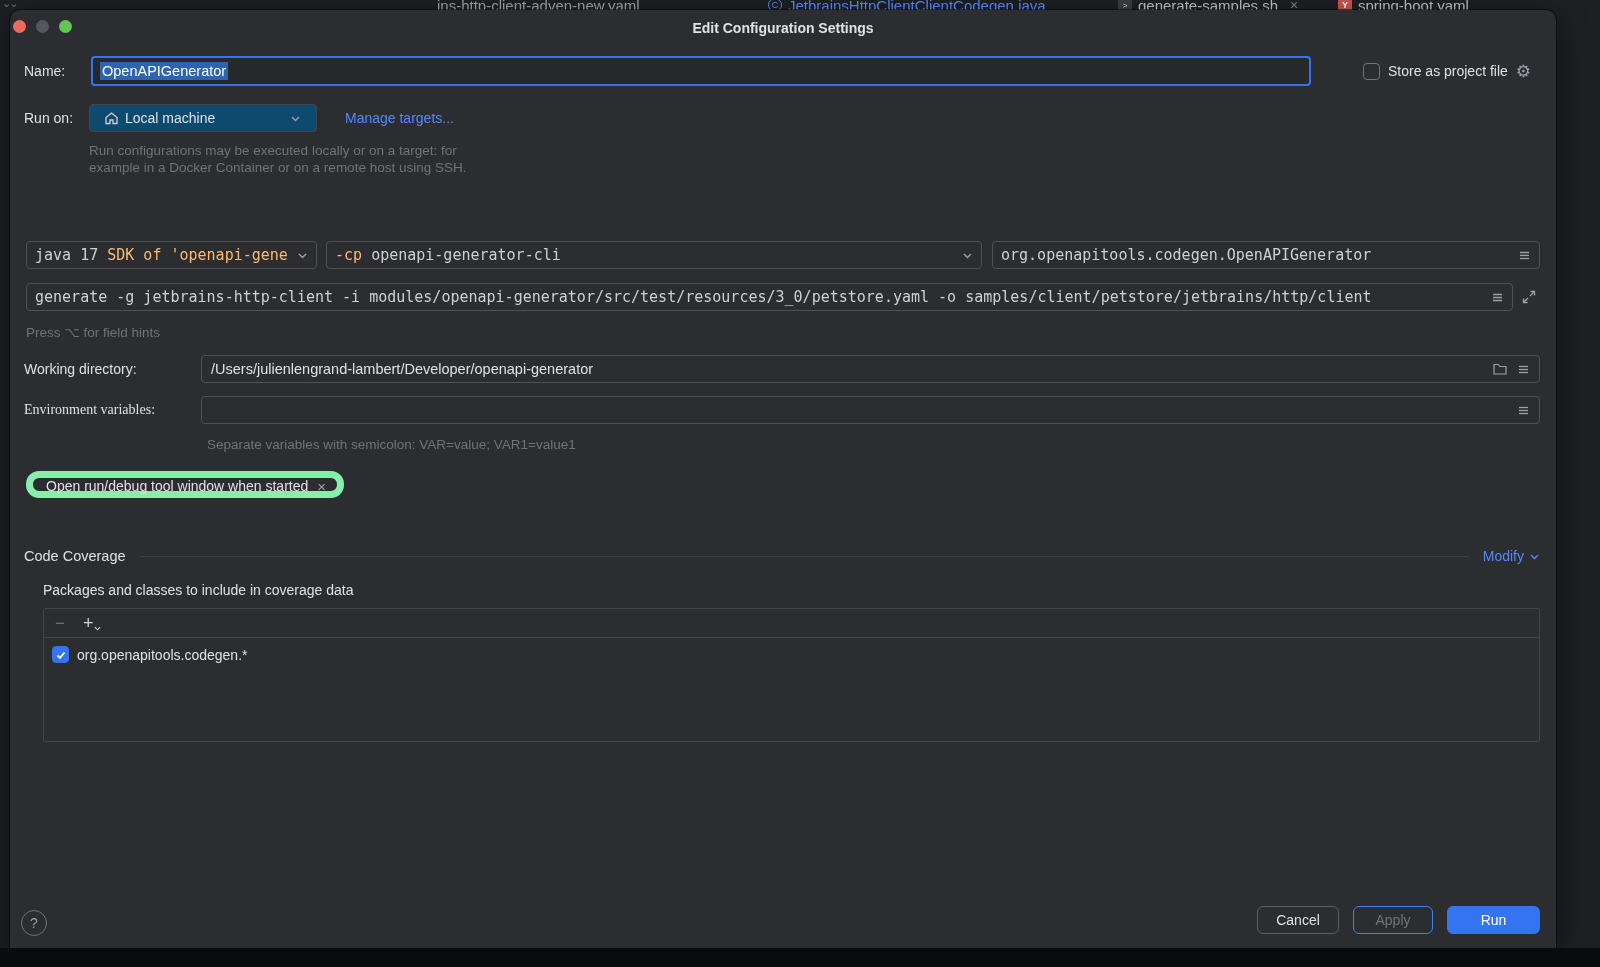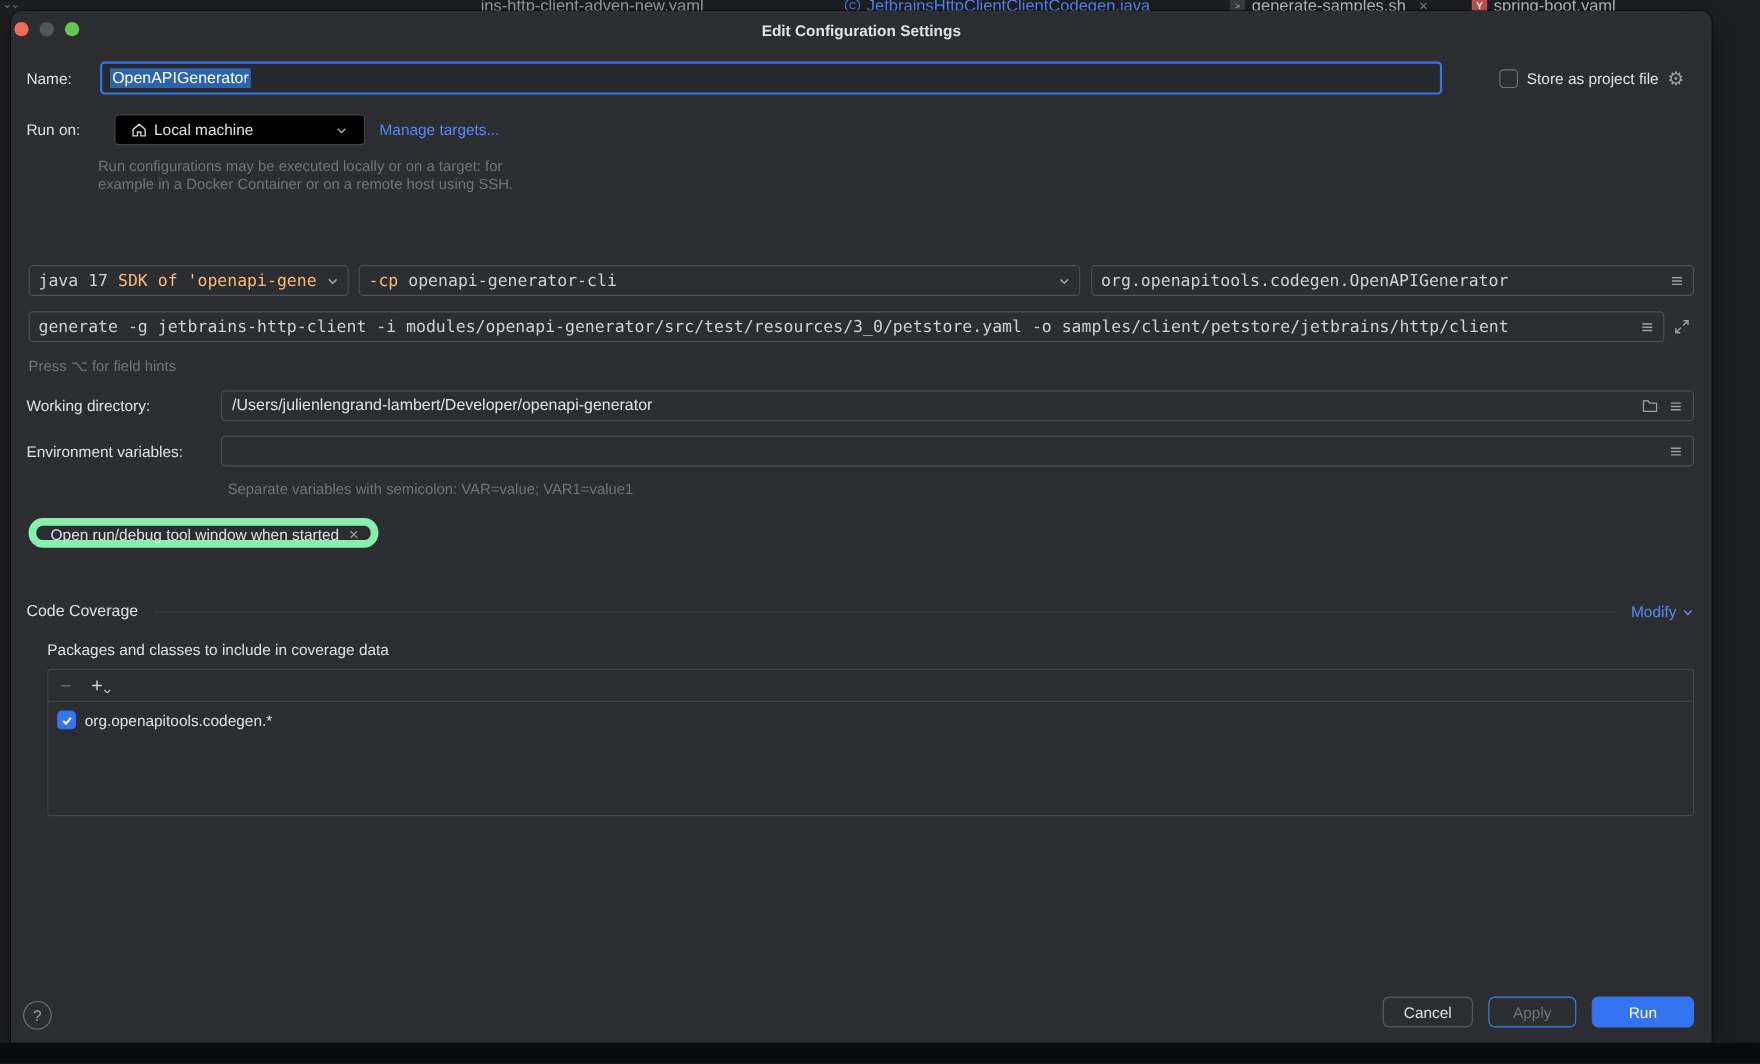--- a/index.html
+++ b/index.html
@@ -45,21 +45,21 @@
   .name-field { position:absolute; left:81px; top:46px; width:1220px; height:30px; background:#26282b;
                 border:2px solid #3574f0; border-radius:4px; display:flex; align-items:center; padding:0 7px; }
   .name-value { background:#2e64ad; color:#ffffff; font-size:14.5px; padding:1px 2px; }
   .store-group { position:absolute; left:1353px; top:46px; height:30px; display:flex; align-items:center; gap:8px; }
   .checkbox { width:17px; height:17px; border:1px solid #6f737a; border-radius:4px; background:transparent; }
   .store-label { color:#dfe1e5; font-size:14px; }
   .gear { color:#9da0a8; font-size:17px; line-height:17px; display:flex; align-items:center; }
 
   
   .runon-label { left:14px; top:94px; line-height:28px; }
-  .combo { position:absolute; left:94px; top:94px; width:228px; height:28px; background:#000000;
+  .combo { position:absolute; left:79px; top:94px; width:228px; height:28px; background:#0c4a6e;
            border:1px solid #43454a; border-radius:4px; display:flex; align-items:center; gap:7px; padding:0 15px; }
   .combo-text { color:#dfe1e5; font-size:14px; flex:1; }
   .manage-link { position:absolute; left:335px; top:94px; line-height:28px; }
   .runon-hint { position:absolute; left:79px; top:132px; line-height:17px; }
 
   
   .sect { position:absolute; left:0; right:0; height:26px; display:flex; align-items:center; padding:0 16px 0 14px; }
   .sect.build { top:196px; }
   .sect.coverage { top:533px; }
   .sect-title { color:#dfe1e5; font-size:14.5px; }
@@ -75,21 +75,21 @@
   .f-jdk { left:16px; top:231px; width:291px; }
   .f-cp  { left:316px; top:231px; width:656px; }
   .f-main{ left:982px; top:231px; width:548px; }
   .f-args{ left:16px; top:273px; width:1487px; }
   .trunc { white-space:nowrap; overflow:hidden; flex:1; }
   .expand-btn { position:absolute; left:1512px; top:280px; }
   .fieldhints { position:absolute; left:16px; top:314px; }
 
   
   .wd-label { left:14px; top:345px; line-height:28px; }
-  .env-label { left:14px; top:386px; line-height:28px; }
+  .env-label { left:14px; top:386px; line-height:28px;font-family:Liberation Serif, serif; }
   .pfield { position:absolute; left:191px; width:1339px; height:28px; background:#2b2d30; border:1px solid #4e5157;
             border-radius:4px; display:flex; align-items:center; gap:10px; padding:0 9px; color:#dfe1e5; font-size:14.5px;justify-content:space-between; }
   .pfield .val { flex:1; white-space:nowrap; overflow:hidden; }
   .f-wd { top:345px; }
   .f-env { top:386px; }
   .env-hint { position:absolute; left:197px; top:427px; }
 
   
   .chip { position:absolute; left:16px; top:461px; height:27px; border:7px solid #86efac; border-radius:13px;
           display:inline-flex; align-items:flex-start; gap:9px; padding:0 11px 0 13px; color:#dfe1e5; font-size:14px; }

